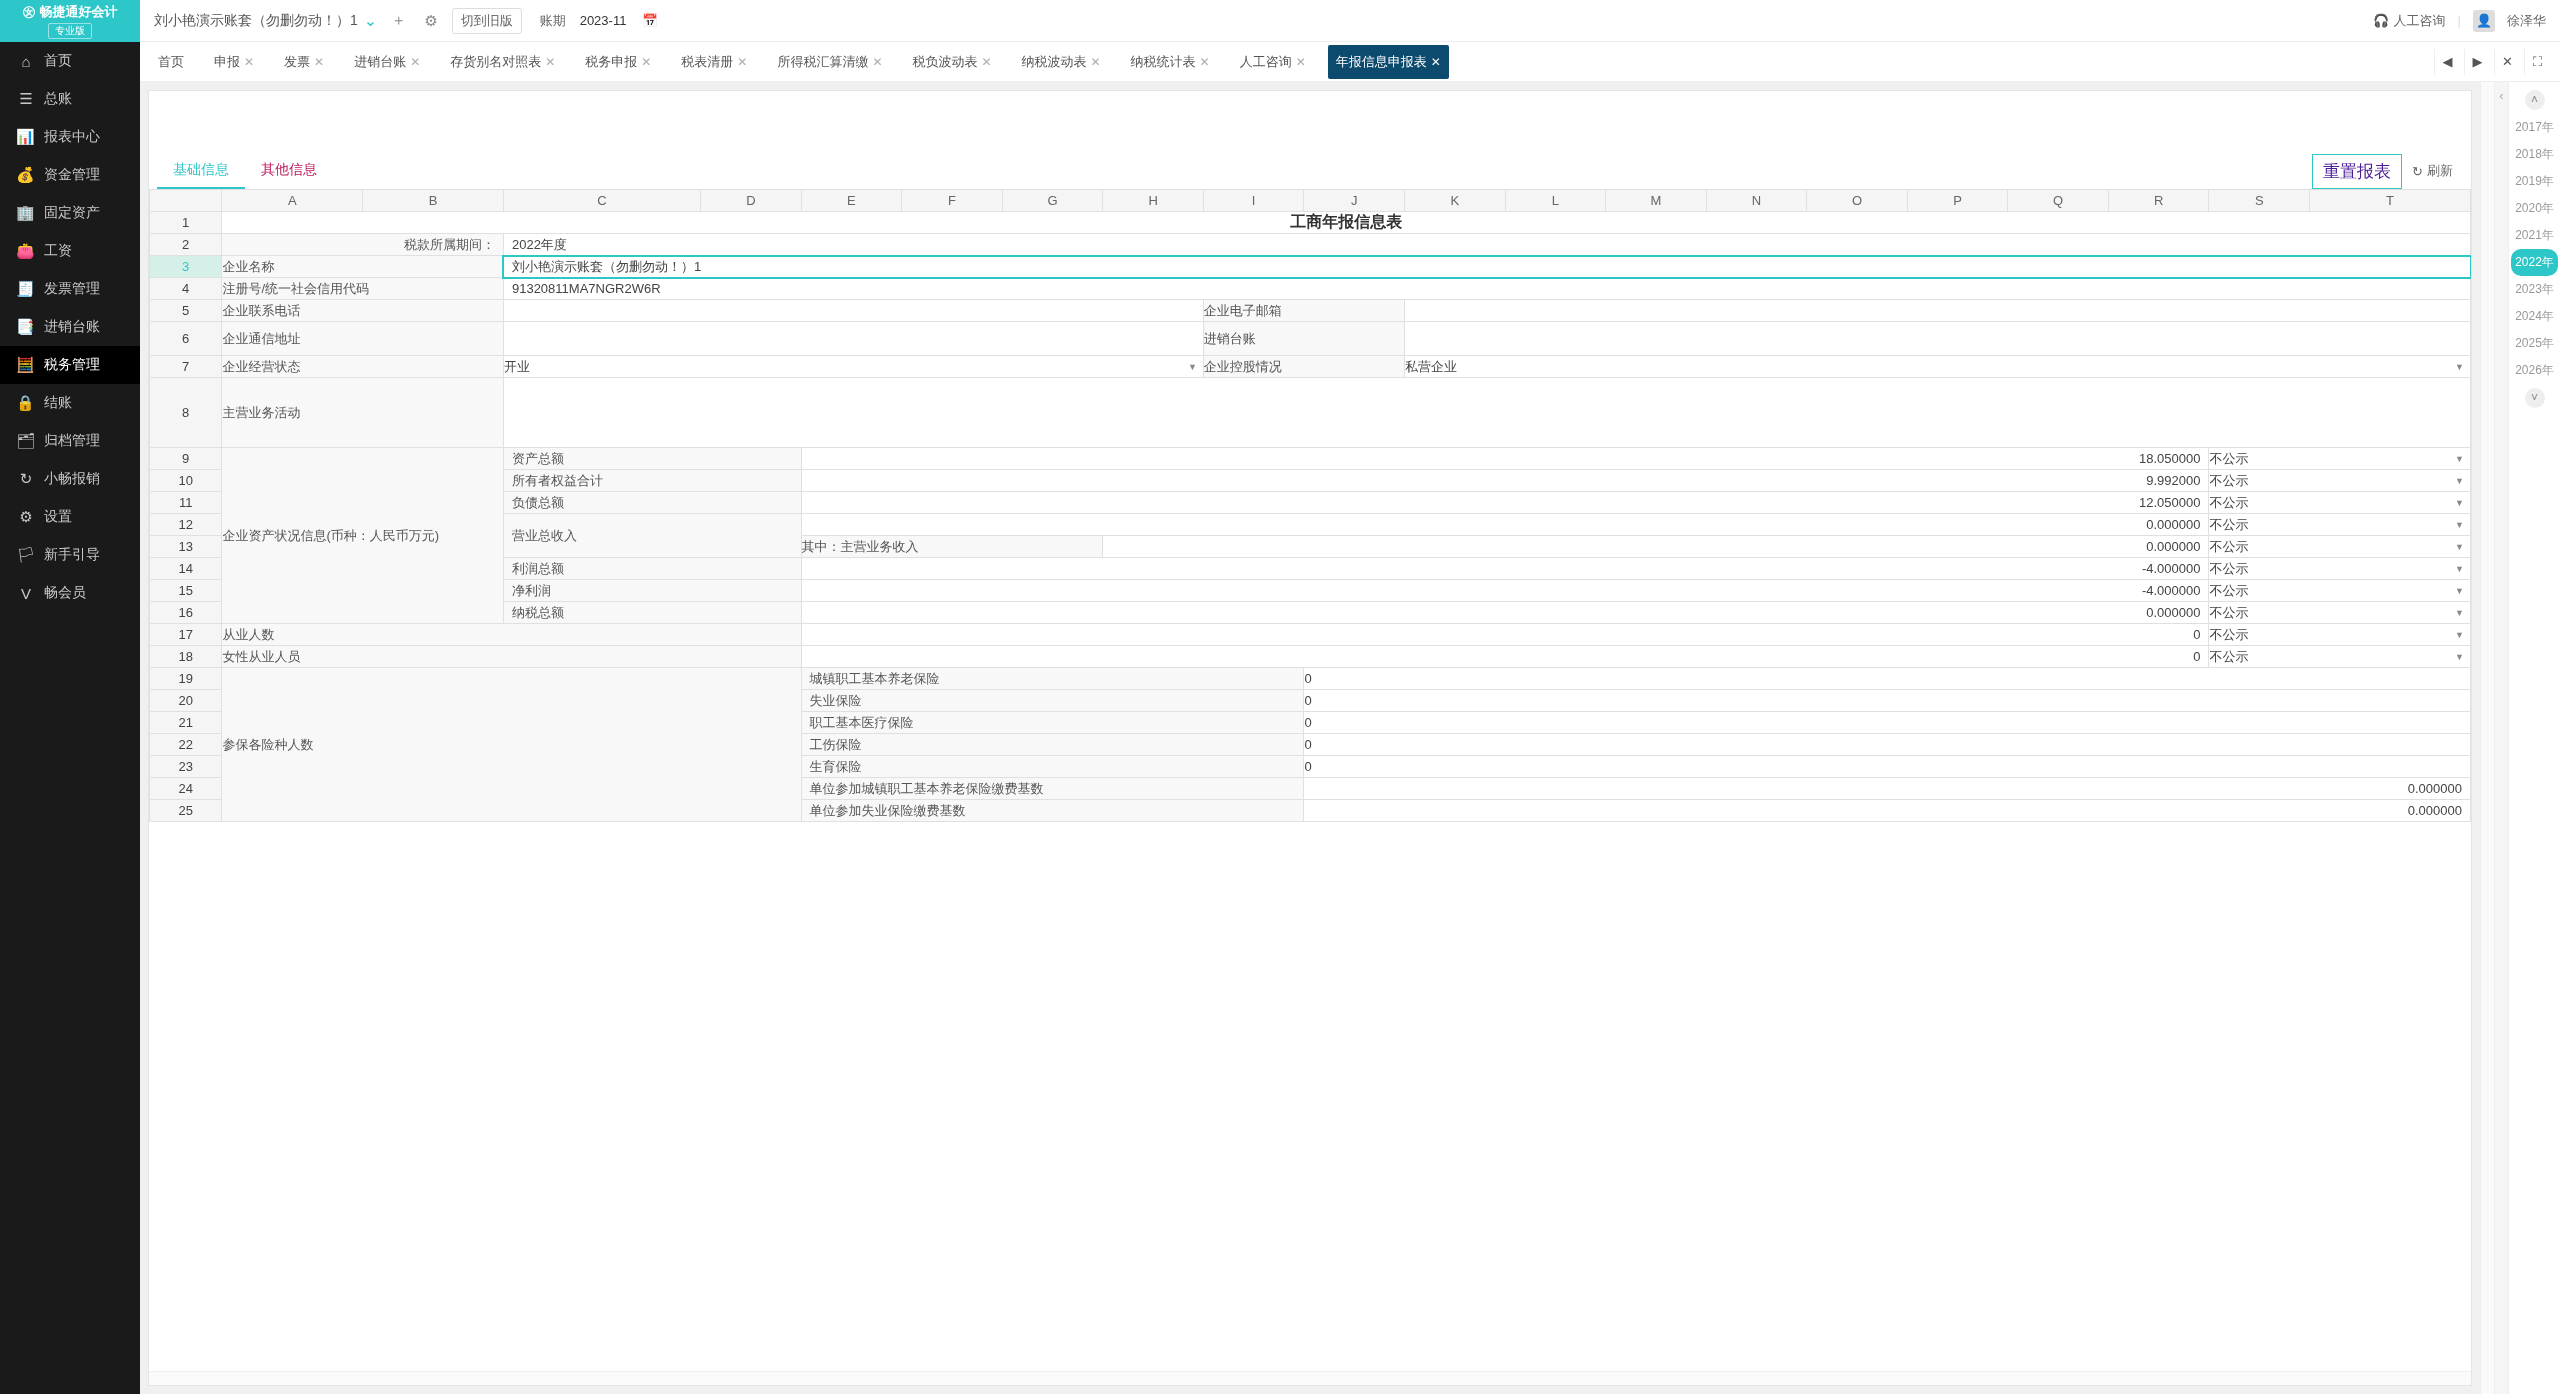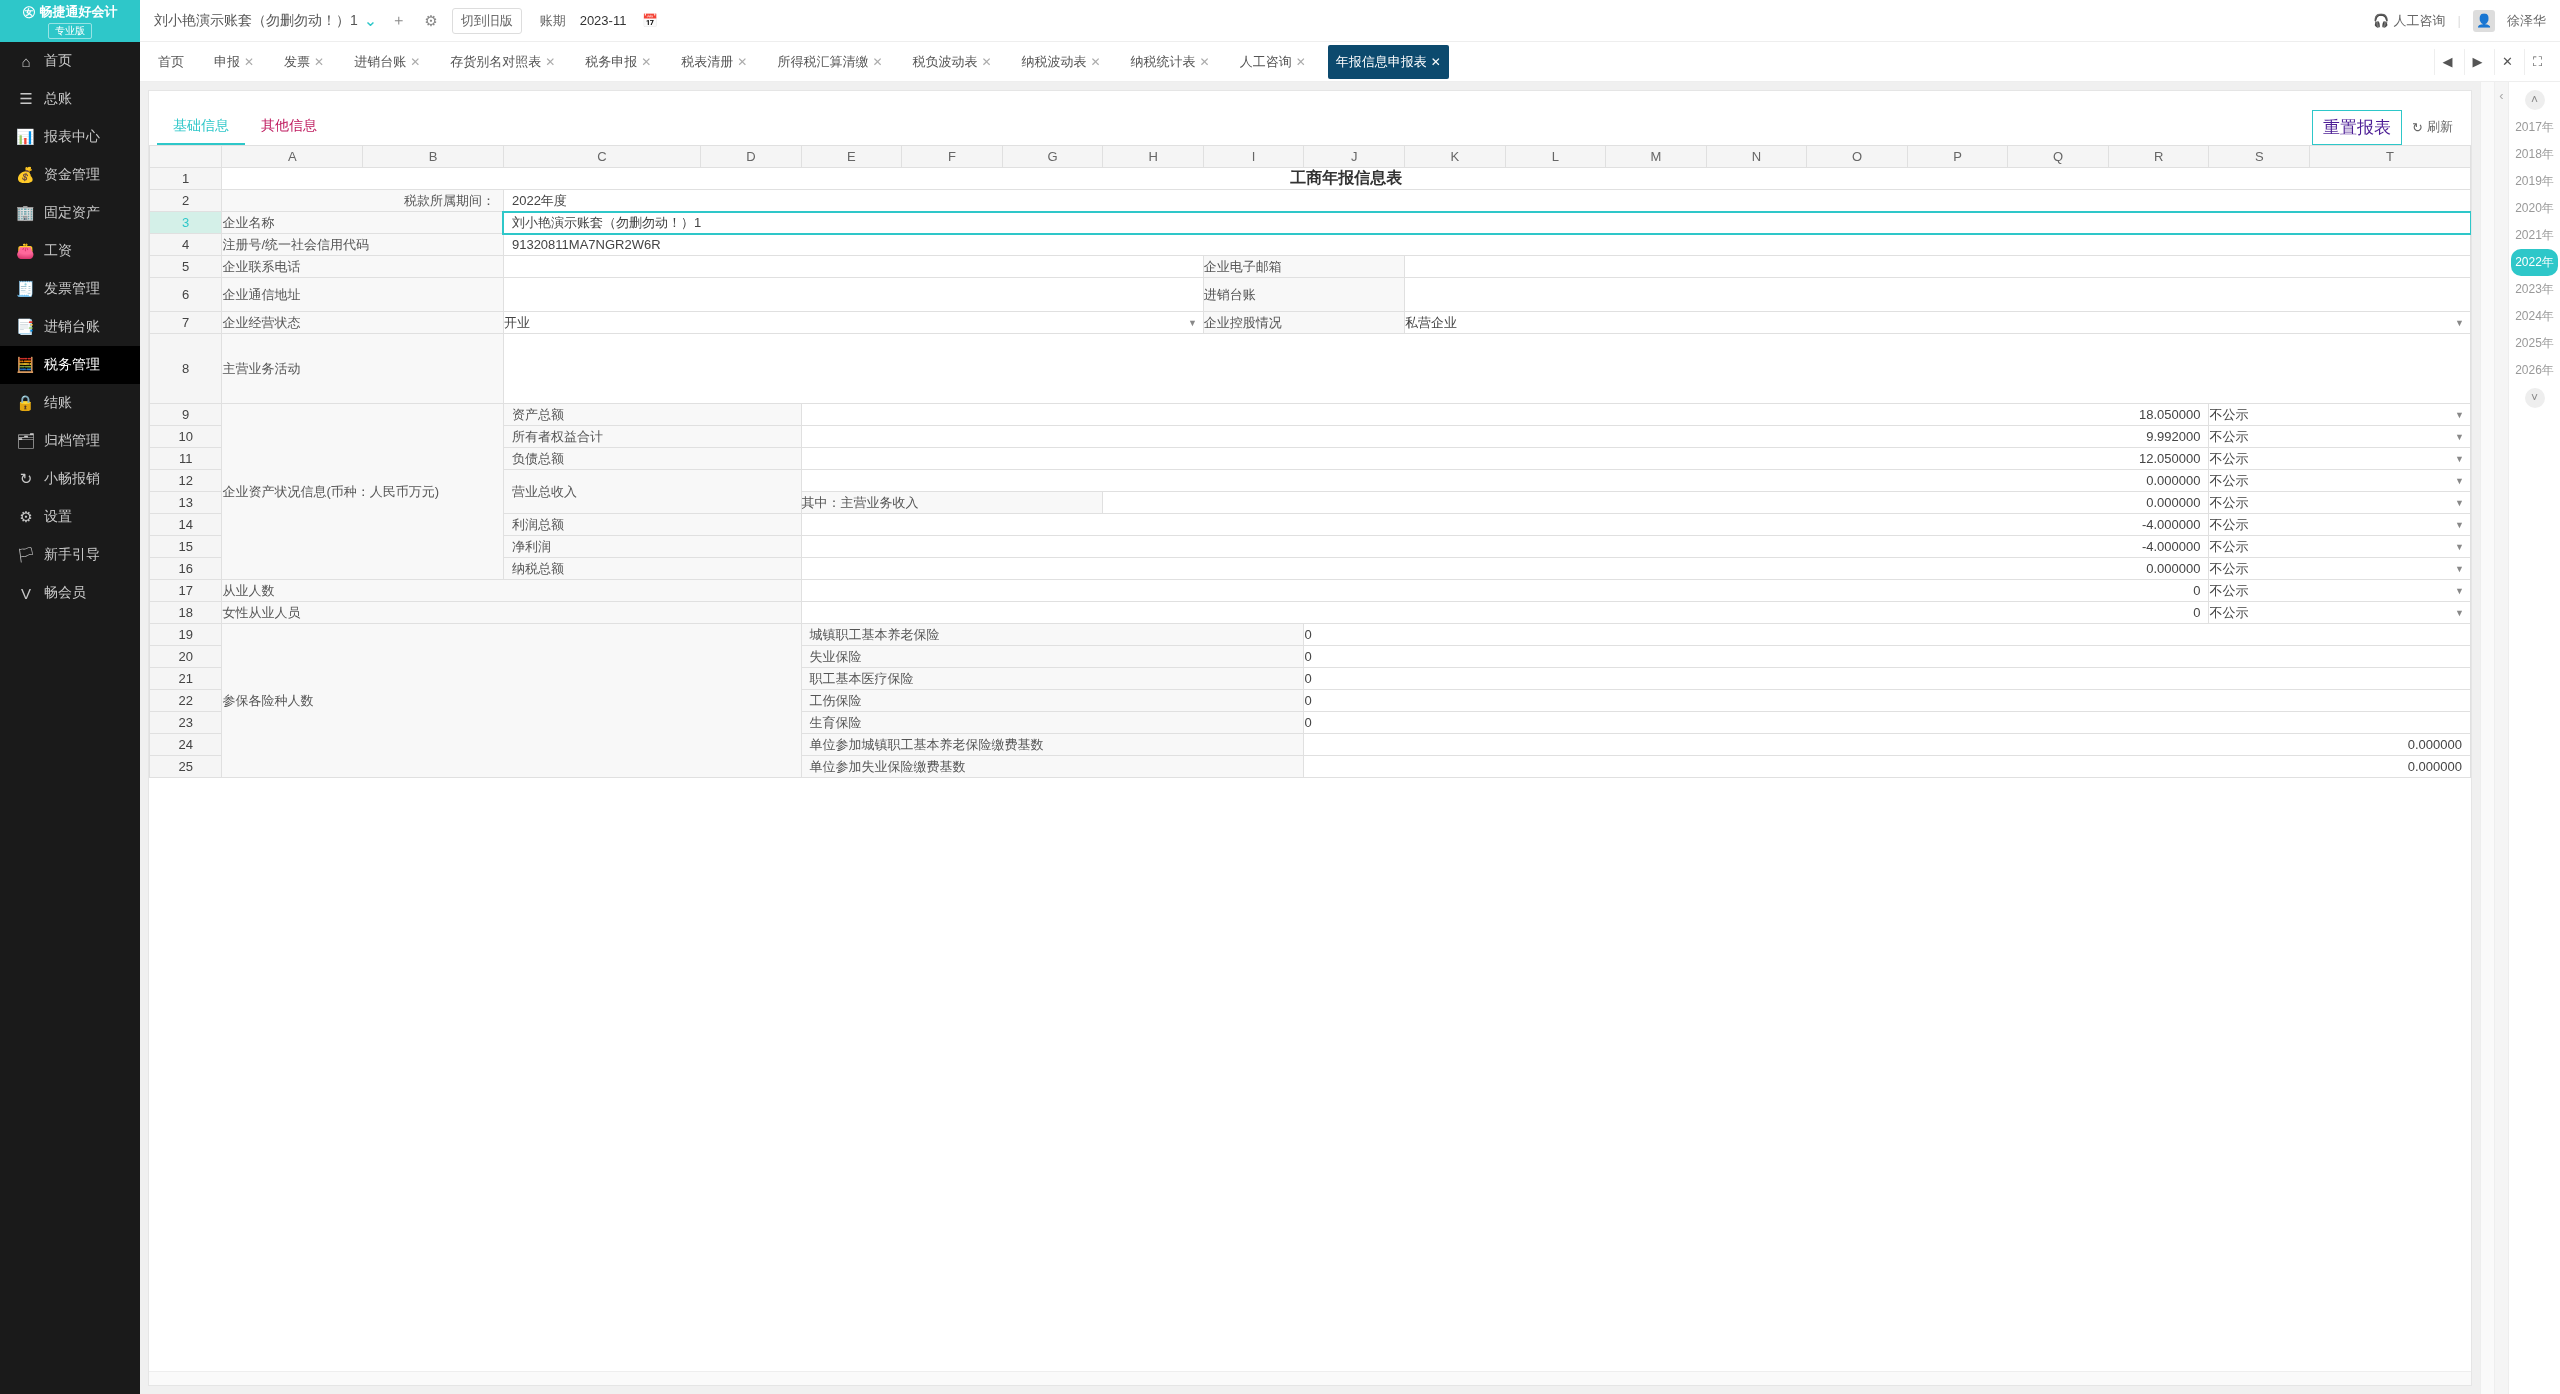--- a/index.html
+++ b/index.html
@@ -33,21 +33,21 @@
 .tab { padding: 8px 8px; color: #555; cursor: pointer; font-size: 13px; display: flex; align-items: center; gap: 4px; white-space: nowrap; }
 .tab .close { color: #aaa; font-size: 12px; }
 .tab.active { background: #0c4a6e; color: #fff; border-radius: 2px; }
 .tab.active .close { color: #fff; }
 .tab-controls { margin-left: auto; display: flex; align-items: center; gap: 4px; }
 .tab-ctrl-btn { width: 26px; height: 26px; display: flex; align-items: center; justify-content: center; cursor: pointer; color: #555; border-left: 1px solid #eee; }
 
 
 .content { flex: 1; background: #f0f0f0; display: flex; min-height: 0; position: relative; }
 .sheet-wrap { flex: 1; margin: 8px; background: #fff; border: 1px solid #e5e5e5; display: flex; flex-direction: column; min-width: 0; }
-.sheet-tabs-row { display: flex; align-items: center; padding: 18px 8px 0; gap: 4px; }
+.sheet-tabs-row { display: flex; align-items: center; padding: 18px 8px 0; gap: 4px; margin-top: 44px; }
 .sheet-tab { padding: 8px 16px; cursor: pointer; font-size: 14px; color: #be185d; }
 .sheet-tab.active { color: #2ec7c9; border-bottom: 2px solid #2ec7c9; }
 .actions-row { margin-left: auto; display: flex; gap: 10px; align-items: center; padding-right: 10px; }
 .btn-reset { border: 1px solid #2ec7c9; color: #4c1d95; padding: 5px 10px; border-radius: 0; cursor: pointer; font-size: 17px; }
 .btn-refresh { color: #666; cursor: pointer; display: flex; align-items: center; gap: 4px; }
 
 
 .sheet-area { flex: 1; overflow: auto; position: relative; }
 table.sheet { border-collapse: collapse; width: 100%; table-layout: fixed; }
 .sheet th, .sheet td { border: 1px solid #e0e0e0; height: 22px; font-size: 13px; color: #444; background: #fff; }

